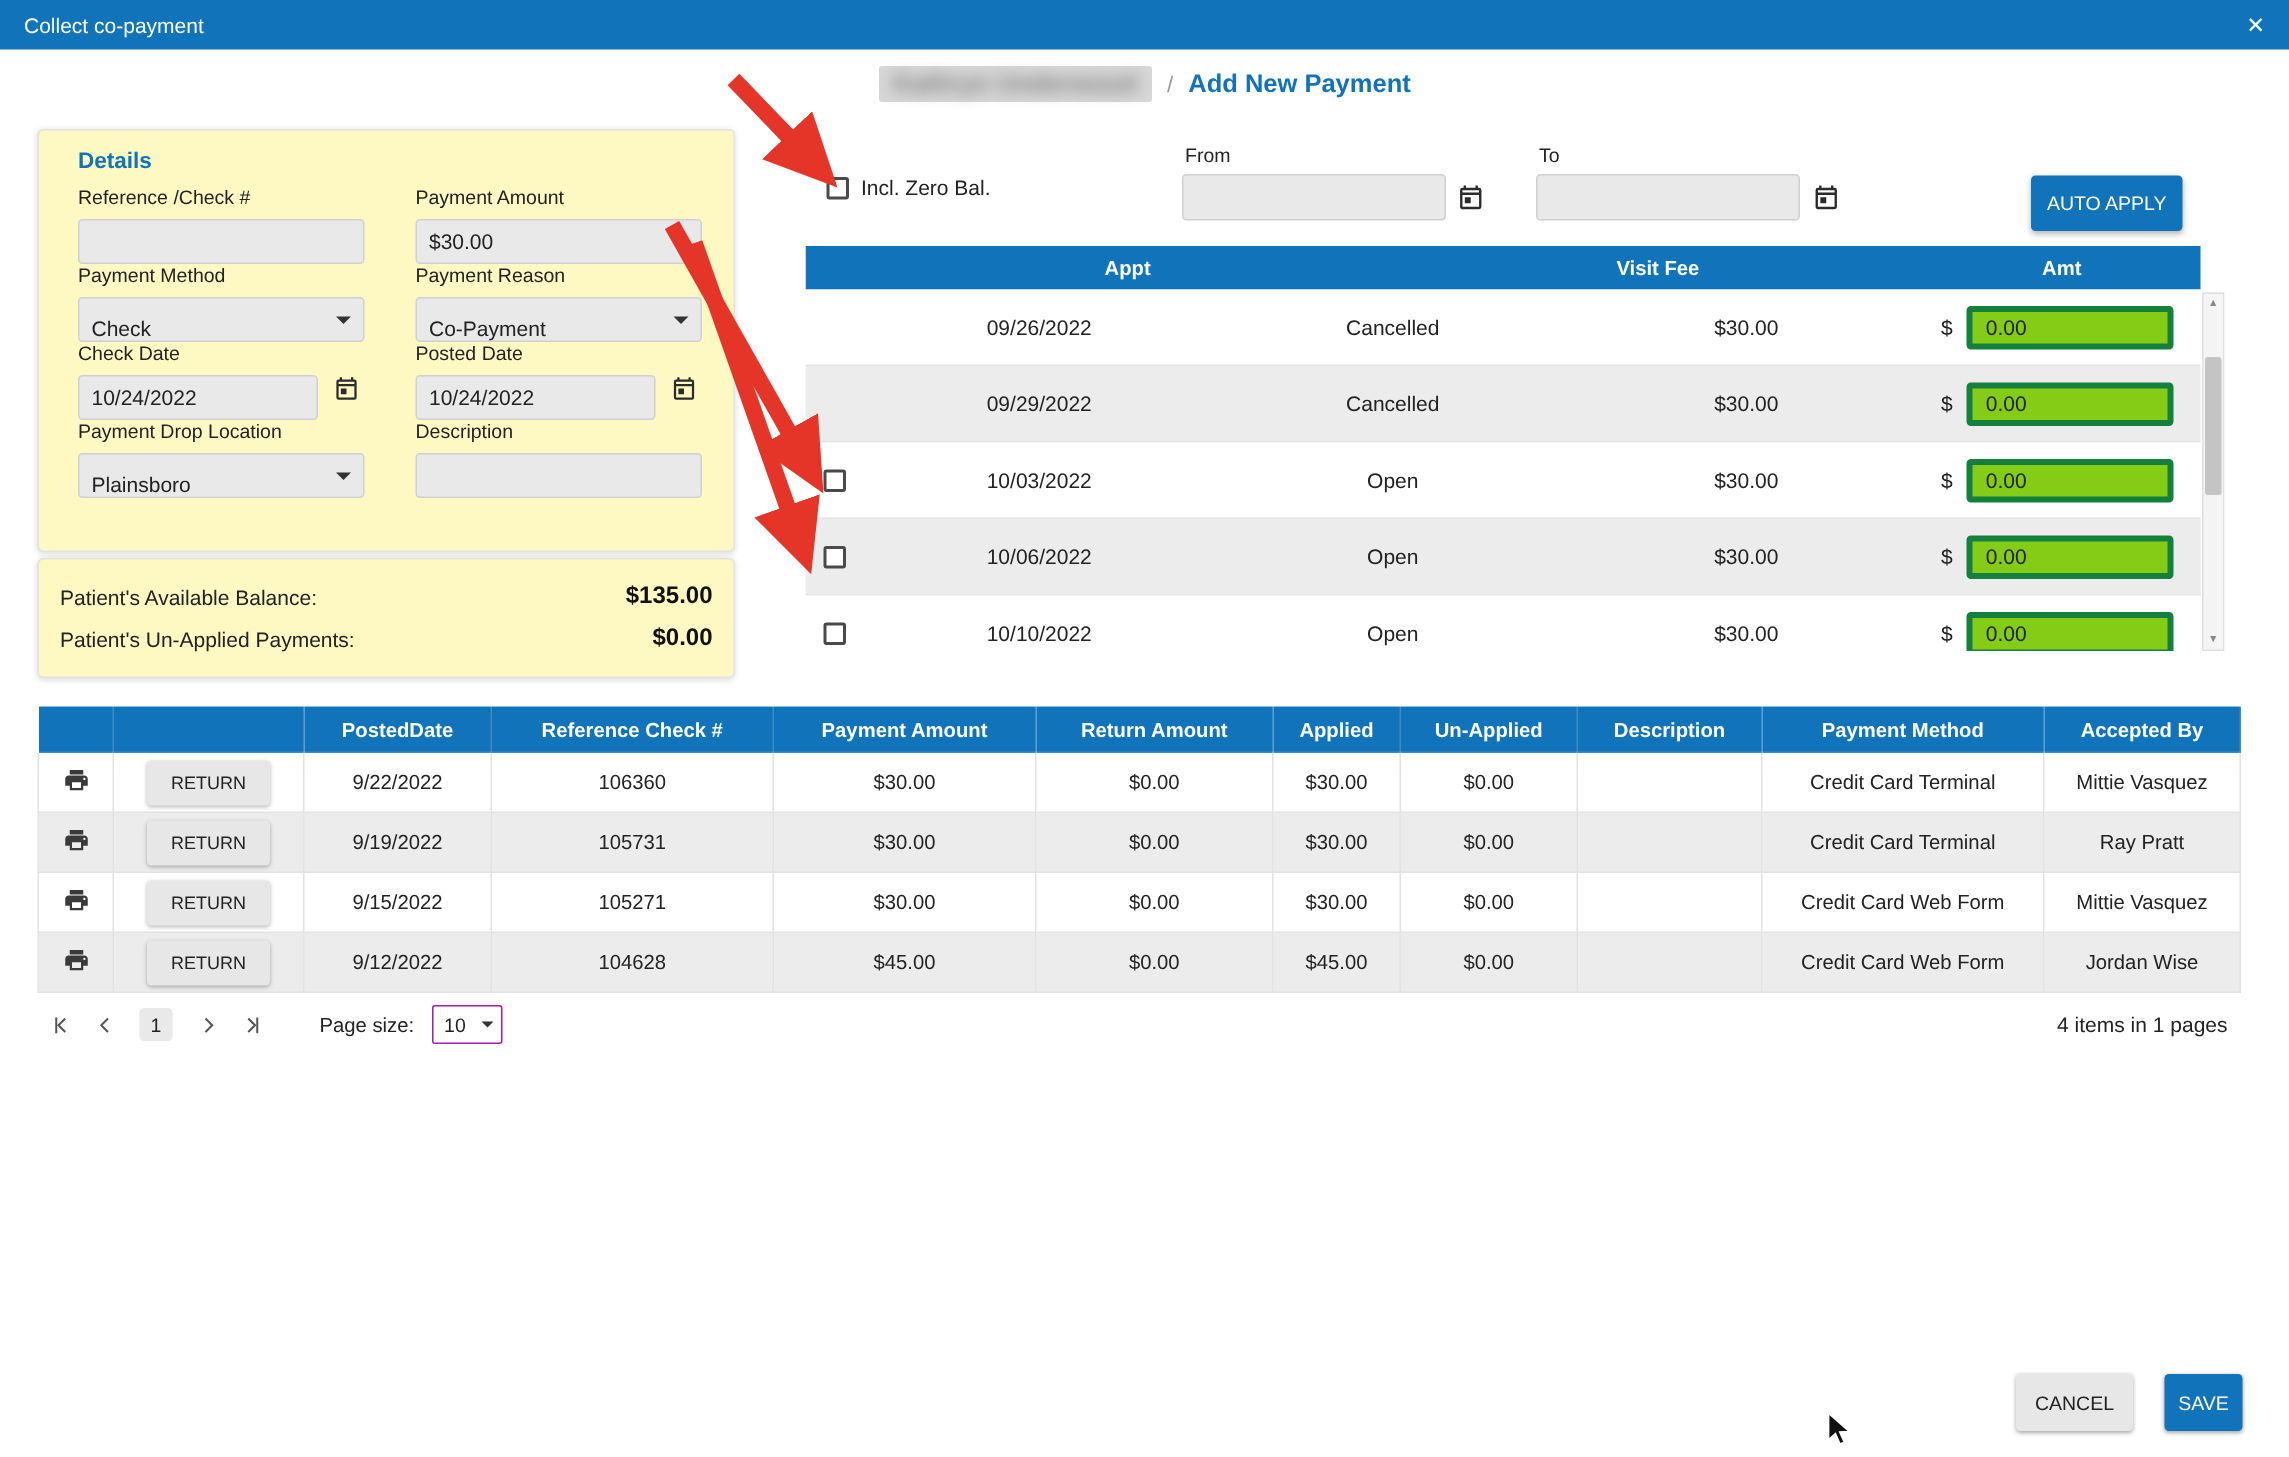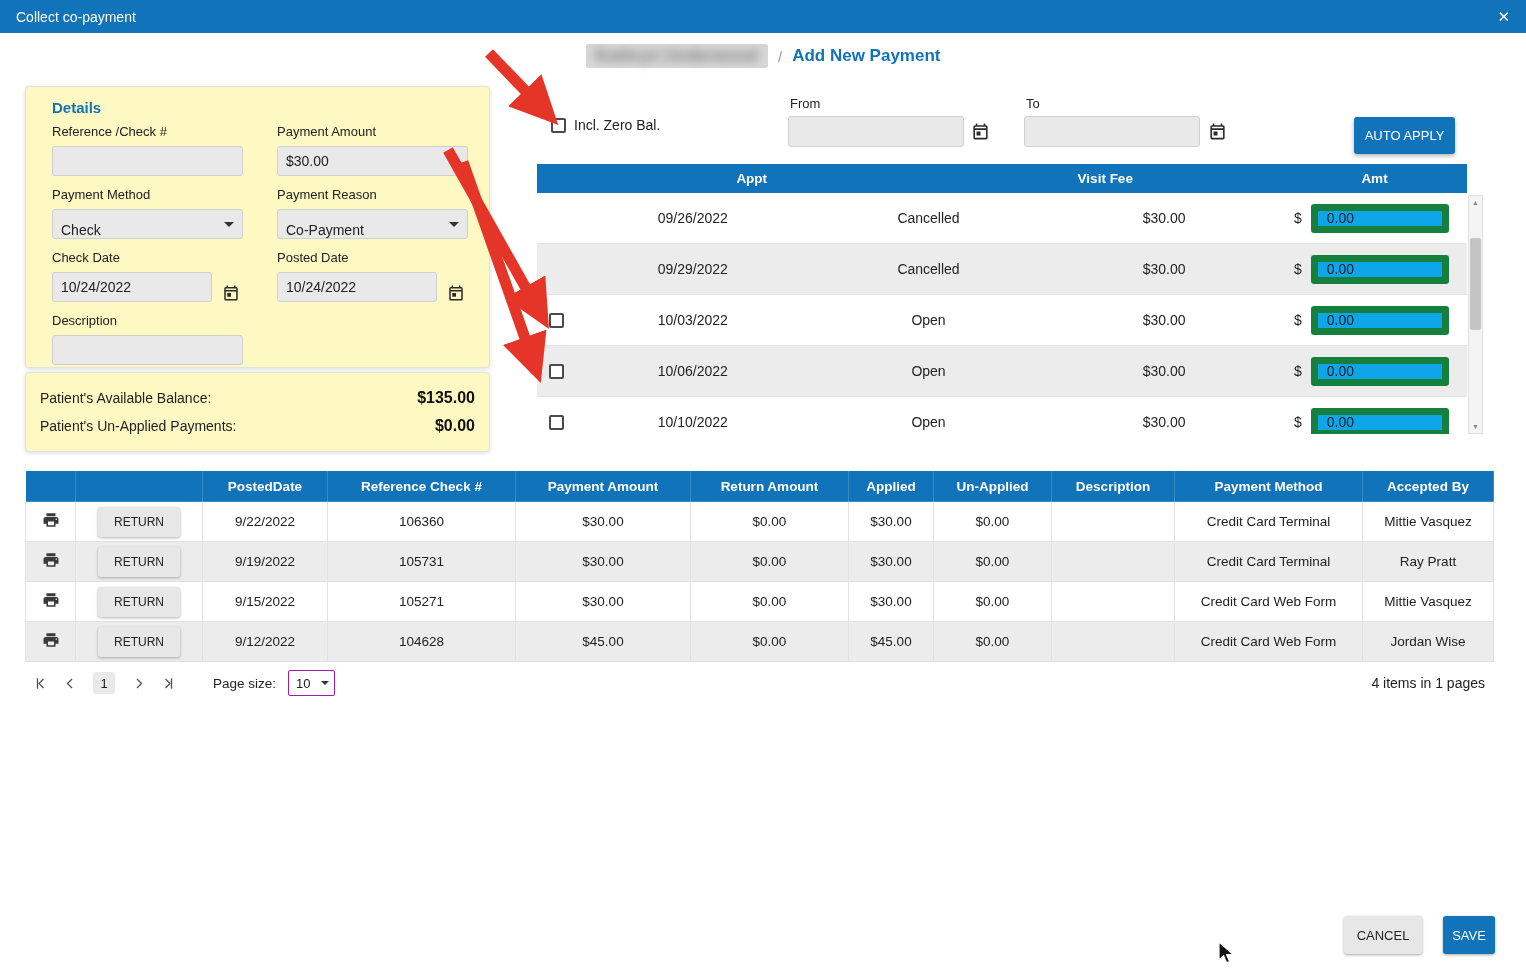--- a/index.html
+++ b/index.html
@@ -25,23 +25,23 @@
   .patient-blur span{filter:blur(5px);color:#7e7e7e;font-weight:bold;}
   .crumb-sep{color:#9a9a9a;font-size:15px;}
   .page-title{color:var(--primary);font-weight:bold;}
 
   
   .card{position:absolute;background:#fef9c3;border:1px solid #e2e2e2;border-radius:4px;
     box-shadow:0 1px 4px rgba(0,0,0,0.14);}
   .details-card{left:25px;top:86px;width:465px;height:282px;padding:10px 12px 0 12px;}
   .details-card h2{color:var(--primary);font-size:15px;margin:2px 0 8px 14px;}
   .fields{display:grid;grid-template-columns:191px 191px;column-gap:34px;margin-left:14px;}
-  .field{margin-bottom:11px;}
+  .field{}
   .field label{display:block;font-size:13px;color:#222;margin-bottom:7px;}
-  .control-row{display:flex;align-items:flex-end;gap:10px;}
+  .control-row{display:flex;align-items:flex-start;gap:10px;}
   .text-input,.sel{height:30px;width:100%;background:var(--inputbg);border:1px solid #d0d0d0;
     border-radius:3px;font-size:14px;padding:0 8px;font-family:inherit;color:#222;}
   .sel{position:relative;display:flex;align-items:flex-end;cursor:pointer;padding-right:22px;}
   .sel::after{content:"";position:absolute;right:8px;top:12px;border:5px solid transparent;
     border-top-color:#333;}
   .date-input{width:160px;}
   .cal-btn{display:inline-flex;cursor:pointer;}
 
   
   .balance-card{left:25px;top:372px;width:465px;height:80px;padding:11px 14px;}
@@ -71,21 +71,21 @@
     font-size:13.5px;width:930px;}
   .appt-header .hc{display:flex;align-items:center;justify-content:center;}
   .c0{width:38px;flex:none;}
   .cflex{flex:1;}
   .c4{width:185px;flex:none;}
   .appt-body{width:930px;}
   .appt-row{display:flex;height:51px;align-items:center;border-bottom:1px solid #e3e3e3;font-size:14px;background:#fff;}
   .appt-row.alt{background:var(--rowalt);}
   .appt-row .cell{display:flex;align-items:center;justify-content:center;}
   .appt-row .amt-cell{justify-content:flex-start;padding-left:12px;gap:9px;}
-  .amt-input{width:138px;height:29px;background:#0ea5e9;border:7px solid #15803d;border-radius:3px;
+  .amt-input{width:138px;height:29px;background:#84cc16;border:4px solid #15803d;border-radius:3px;
     font-size:14px;padding:0 9px;font-family:inherit;color:#222;}
   
   .vscroll{position:absolute;right:0;top:31px;width:15px;height:239px;background:#f4f4f4;
     border:1px solid #e0e0e0;}
   .vscroll .sb-up,.vscroll .sb-down{position:absolute;left:0;width:13px;text-align:center;
     font-size:7px;color:#888;cursor:pointer;}
   .sb-up{top:3px;}
   .sb-down{bottom:3px;}
   .sb-thumb{position:absolute;left:1px;top:42px;width:11px;height:92px;background:#c4c4c4;border-radius:2px;cursor:grab;}
 
@@ -173,20 +173,26 @@
       <div class="field">
         <label>Posted Date</label>
         <div class="control-row">
           <input class="text-input date-input" value="10/24/2022" style="">
           <span class="cal-btn">
             <svg width="18" height="18" viewBox="0 0 24 24">
                 <path fill="#2b2b2b" d="M19 4h-1V2h-2v2H8V2H6v2H5a2 2 0 0 0-2 2v14c0 1.1.9 2 2 2h14a2 2 0 0 0 2-2V6a2 2 0 0 0-2-2zm0 16H5V10h14v10zM5 8V6h14v2H5zm2 4h5v5H7v-5z"></path>
               </svg>
           </span>
         </div>
+      </div>
+      <div class="field">
+        <label>Payment Drop Location</label>
+        <div class="sel">
+            <span>Plainsboro</span>
+          </div>
       </div>
       <div class="field">
         <label>Description</label>
         <input class="text-input" value="" style="">
       </div>
     </div>
   </div>
 
   <div class="card balance-card">
     <div class="bal-row">

